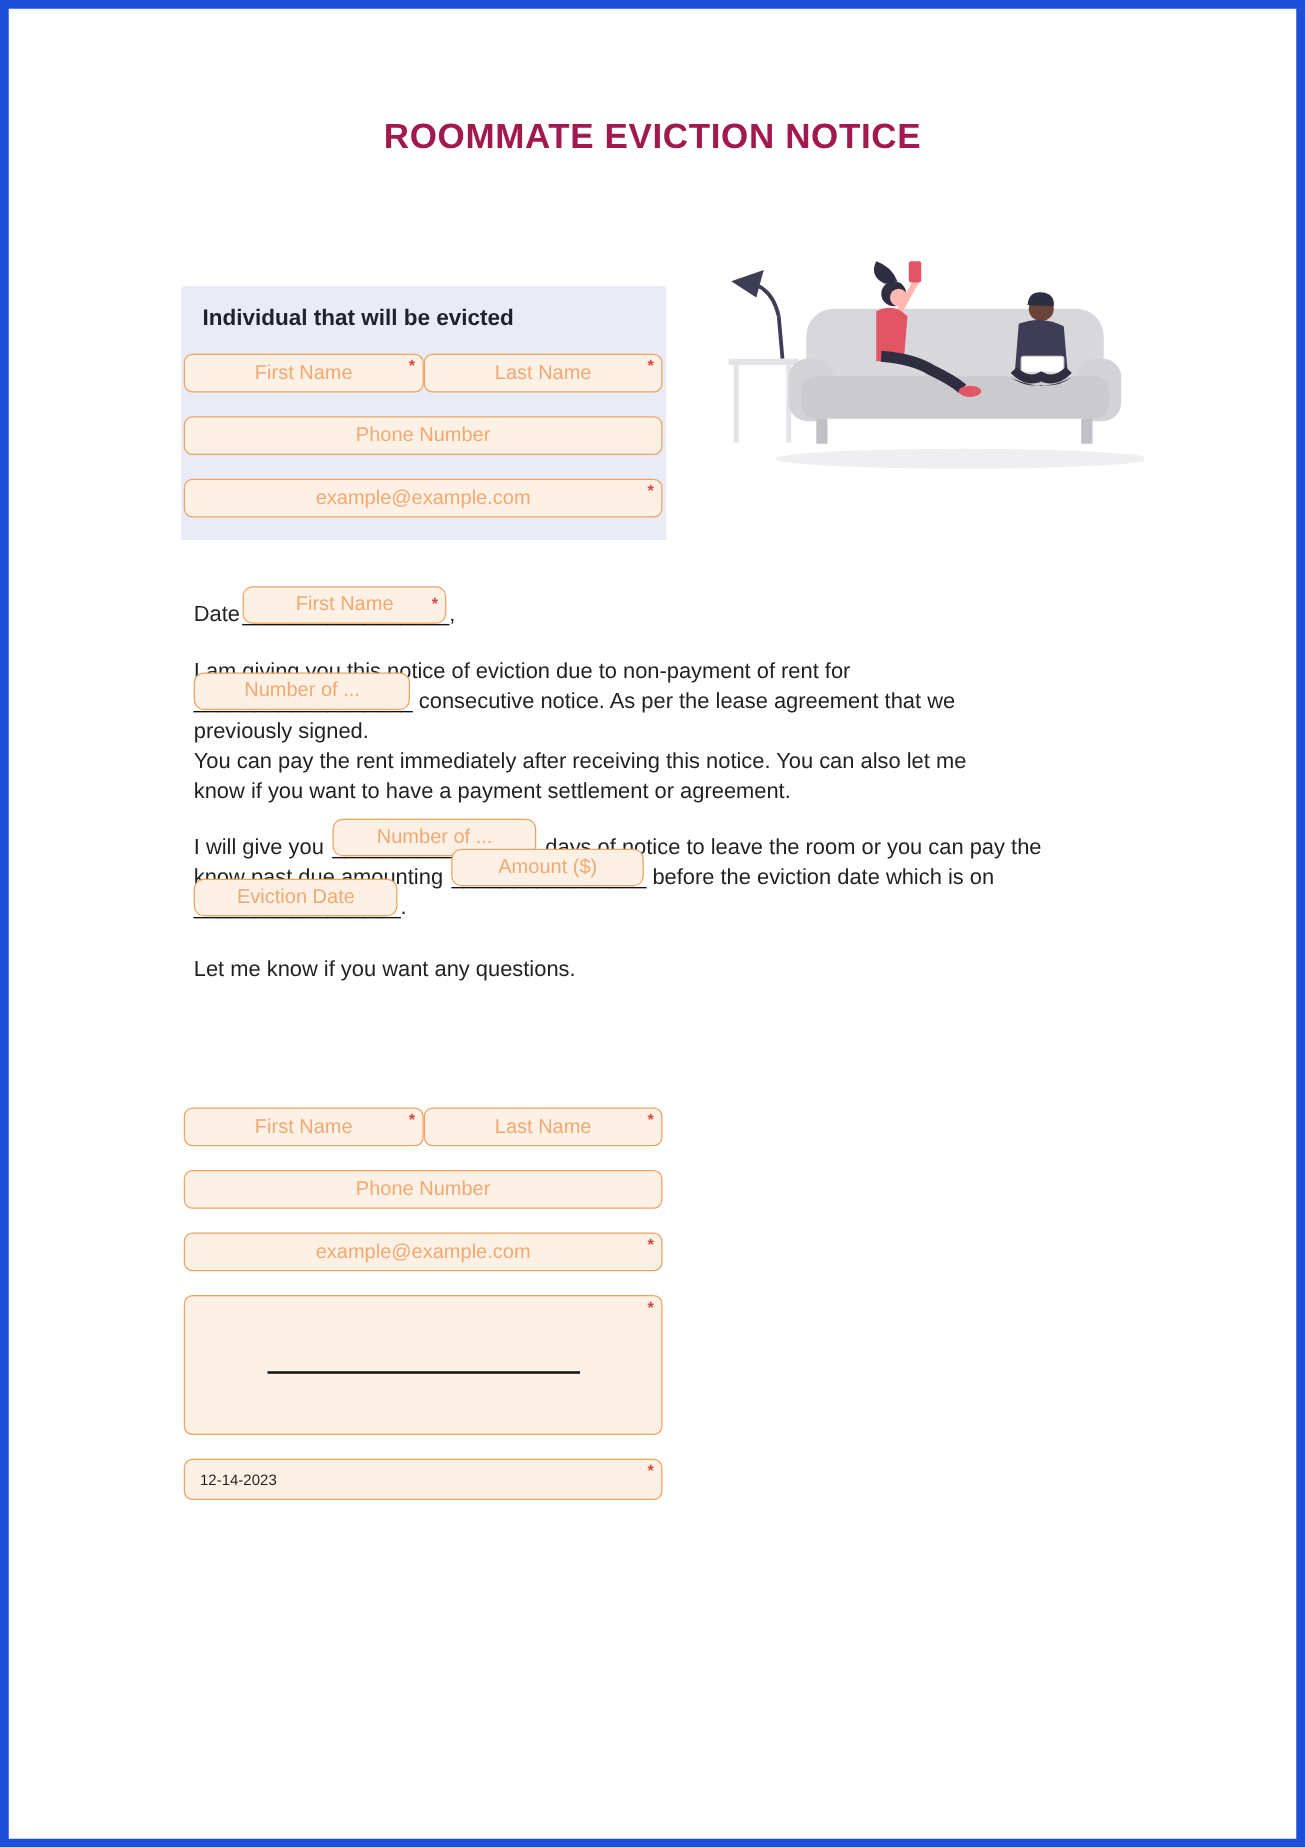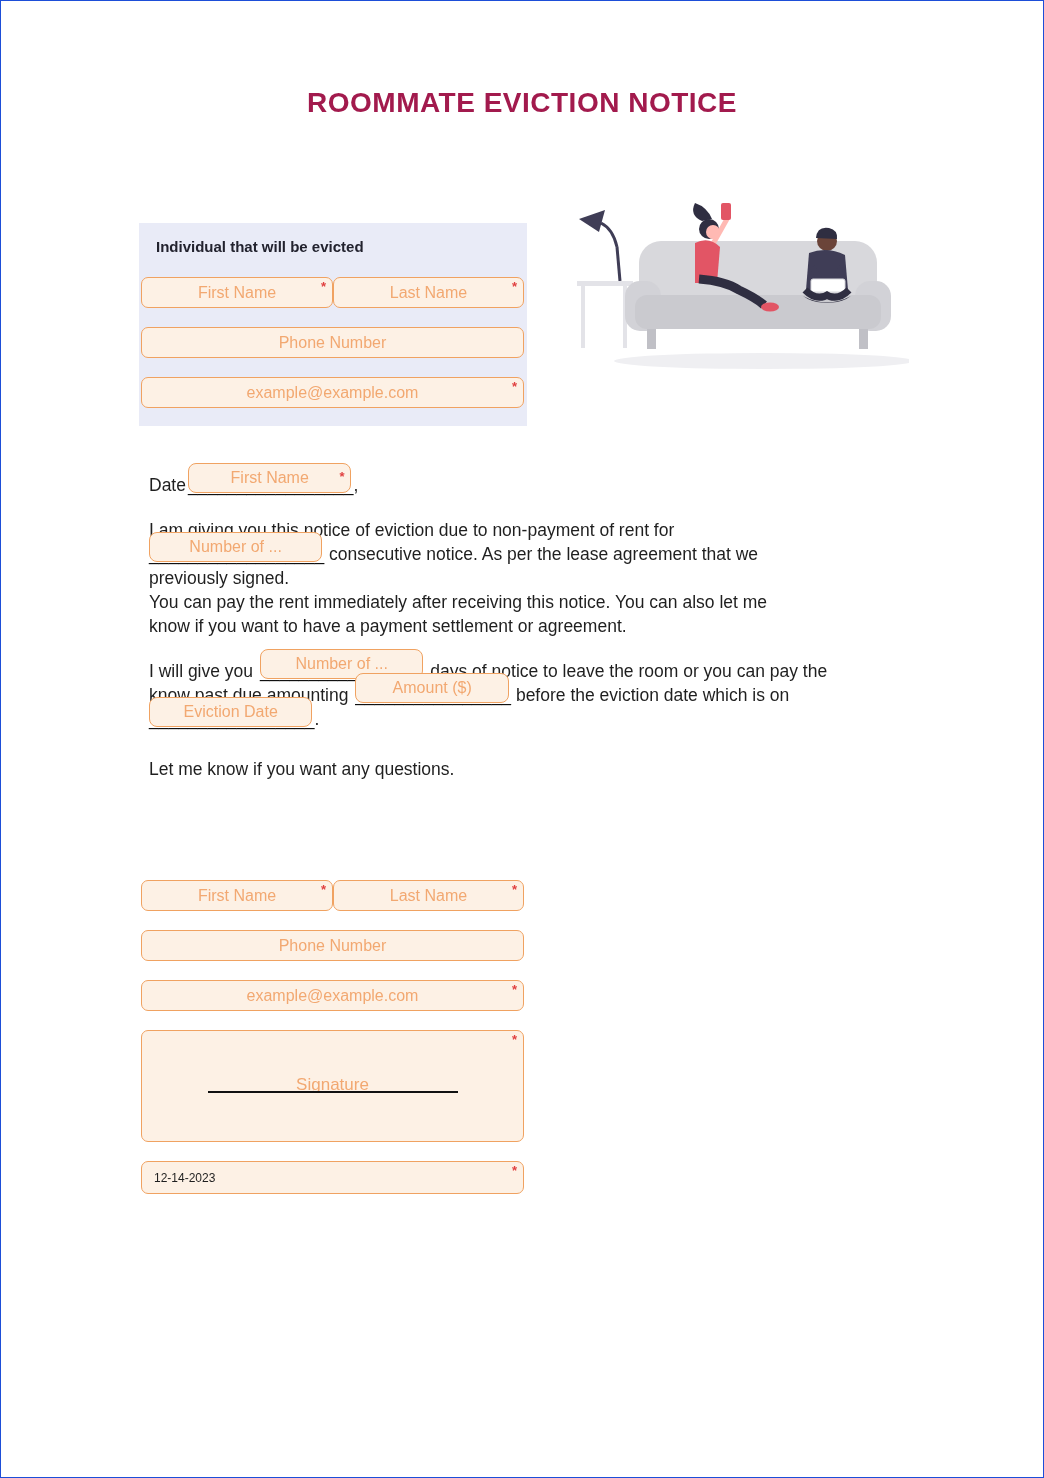--- a/index.html
+++ b/index.html
@@ -1,31 +1,31 @@
 <!DOCTYPE html>
 <html><head>
 <meta charset="utf-8">
 <style>
   html,body { margin:0; padding:0; background:#fff; }
   .page {
     position:relative; width:1044px; height:1478px; margin:0 auto;
     background:#ffffff; font-family:"Liberation Sans", sans-serif;
-    overflow:hidden; border:1px solid #1d4ed8; box-sizing:border-box;
+    overflow:hidden; border:7px solid #1d4ed8; box-sizing:border-box;
   }
   .title {
     position:absolute; top:86px; left:0; width:100%; margin:0;
     text-align:center; font-size:28px; font-weight:bold;
     letter-spacing:0.5px; color:#A21A4D;
   }
   .panel {
     position:absolute; left:138px; top:222px; width:388px; height:203px;
     background:#E9EBF7;
   }
   .panel-heading {
-    position:absolute; left:17px; top:15px; font-size:15px;
+    position:absolute; left:17px; top:15px; font-size:18px;
     font-weight:bold; color:#22222E;
   }
   
   .f {
     position:absolute; box-sizing:border-box;
     background:#FDF1E5; border:1px solid #F0A261; border-radius:7px;
   }
   .f .ph {
     position:absolute; inset:0; display:flex; align-items:center;
     justify-content:center; color:#F2A871; font-size:16px;
@@ -187,21 +187,20 @@
   <div class="f b-phone">
     <span class="ph">Phone Number</span>
   </div>
   <div class="f b-email">
     <span class="ph">example@example.com</span>
     <span class="req">*</span>
   </div>
 
   <div class="f sig">
     <span class="req">*</span>
-    <span class="sig-text">Signature</span>
     <span class="sig-line"></span>
   </div>
 
   <div class="f datef">
     <span class="date-value">12-14-2023</span>
     <span class="req">*</span>
   </div>
 
 </div>
 

